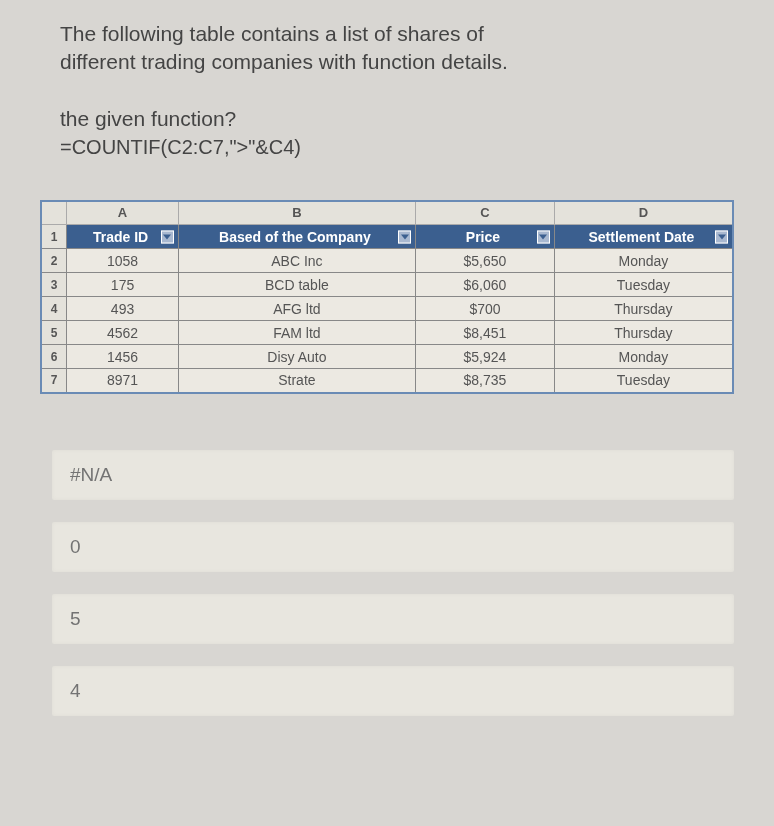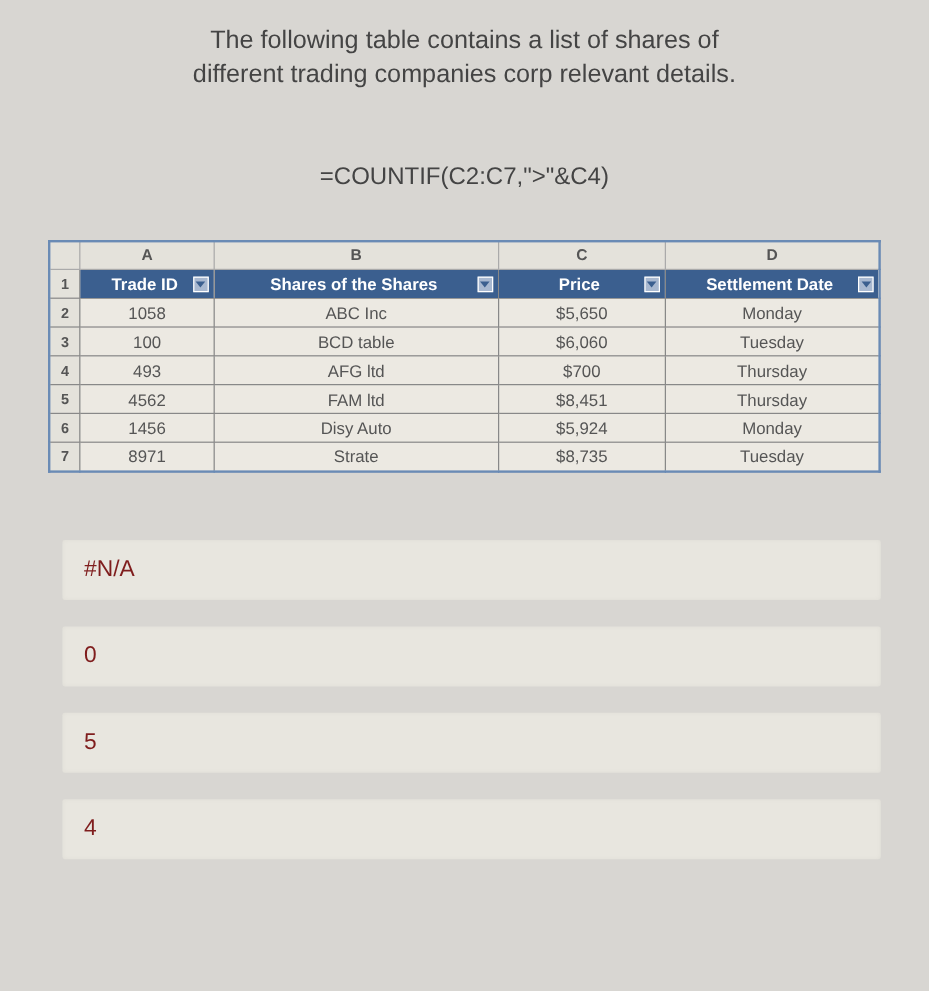--- a/index.html
+++ b/index.html
@@ -5,21 +5,21 @@
     * { box-sizing: border-box; margin: 0; padding: 0; }
     body {
       width: 774px;
       height: 826px;
       background: #d8d6d2;
       font-family: Arial, sans-serif;
       padding: 20px 40px;
       color: #333;
     }
     .question {
-      text-align: center;
+      text-align: left;
       font-size: 21px;
       color: #444;
       line-height: 1.35;
       margin-bottom: 38px;
       font-weight: 500;
       padding: 0 20px;
     }
     .formula {
       font-size: 20px;
       color: #444;
@@ -83,71 +83,71 @@
     }
     .data-row td {
       background: #ece9e2;
       color: #555;
       font-size: 14px;
       margin-top: 14px;
     }
     .answers { padding-left: 12px; }
     .answer {
       background: #e8e6df;
-      color: #7f1d1d;
+      color: #737373;
       font-size: 19px;
       padding: 14px 18px;
       margin-bottom: 22px;
       border-radius: 2px;
       text-align: left;
       cursor: pointer;
       box-shadow: inset 0 0 4px rgba(0,0,0,0.04);
     }
     .col-a { width: 112px; }
     .col-b { width: 240px; }
     .col-c { width: 140px; }
     .col-d { width: 180px; }
   </style>
 </head>
 <body>
 
 <div class="question">
   <span>The following table contains a list of shares of</span><br>
-  <span>different trading companies corp relevant details.</span><br>
+  <span>different trading companies with function details.</span><br>
   <br>
-  <br>
+  <span>the given function?</span><br>
   <span class="formula">=COUNTIF(C2:C7,"&gt;"&amp;C4)</span>
 </div>
 
 <table class="spreadsheet">
   <tbody>
       <tr class="col-letter-row">
     <th class="row-num"></th>
     <th class="col-a">A</th>
     <th class="col-b">B</th>
     <th class="col-c">C</th>
     <th class="col-d">D</th>
   </tr>
   <tr class="header-row">
     <th class="row-num">1</th>
     <td><span>Trade ID</span><span class="filter-icon"></span></td>
-    <td><span>Shares of the Shares</span><span class="filter-icon"></span></td>
+    <td><span>Based of the Company</span><span class="filter-icon"></span></td>
     <td><span>Price</span><span class="filter-icon"></span></td>
     <td><span>Settlement Date</span><span class="filter-icon"></span></td>
   </tr>
   <tr class="data-row">
     <th class="row-num">2</th>
     <td>1058</td>
     <td>ABC Inc</td>
     <td>$5,650</td>
     <td>Monday</td>
   </tr>
   <tr class="data-row">
     <th class="row-num">3</th>
-    <td>100</td>
+    <td>175</td>
     <td>BCD table</td>
     <td>$6,060</td>
     <td>Tuesday</td>
   </tr>
   <tr class="data-row">
     <th class="row-num">4</th>
     <td>493</td>
     <td>AFG ltd</td>
     <td>$700</td>
     <td>Thursday</td>

